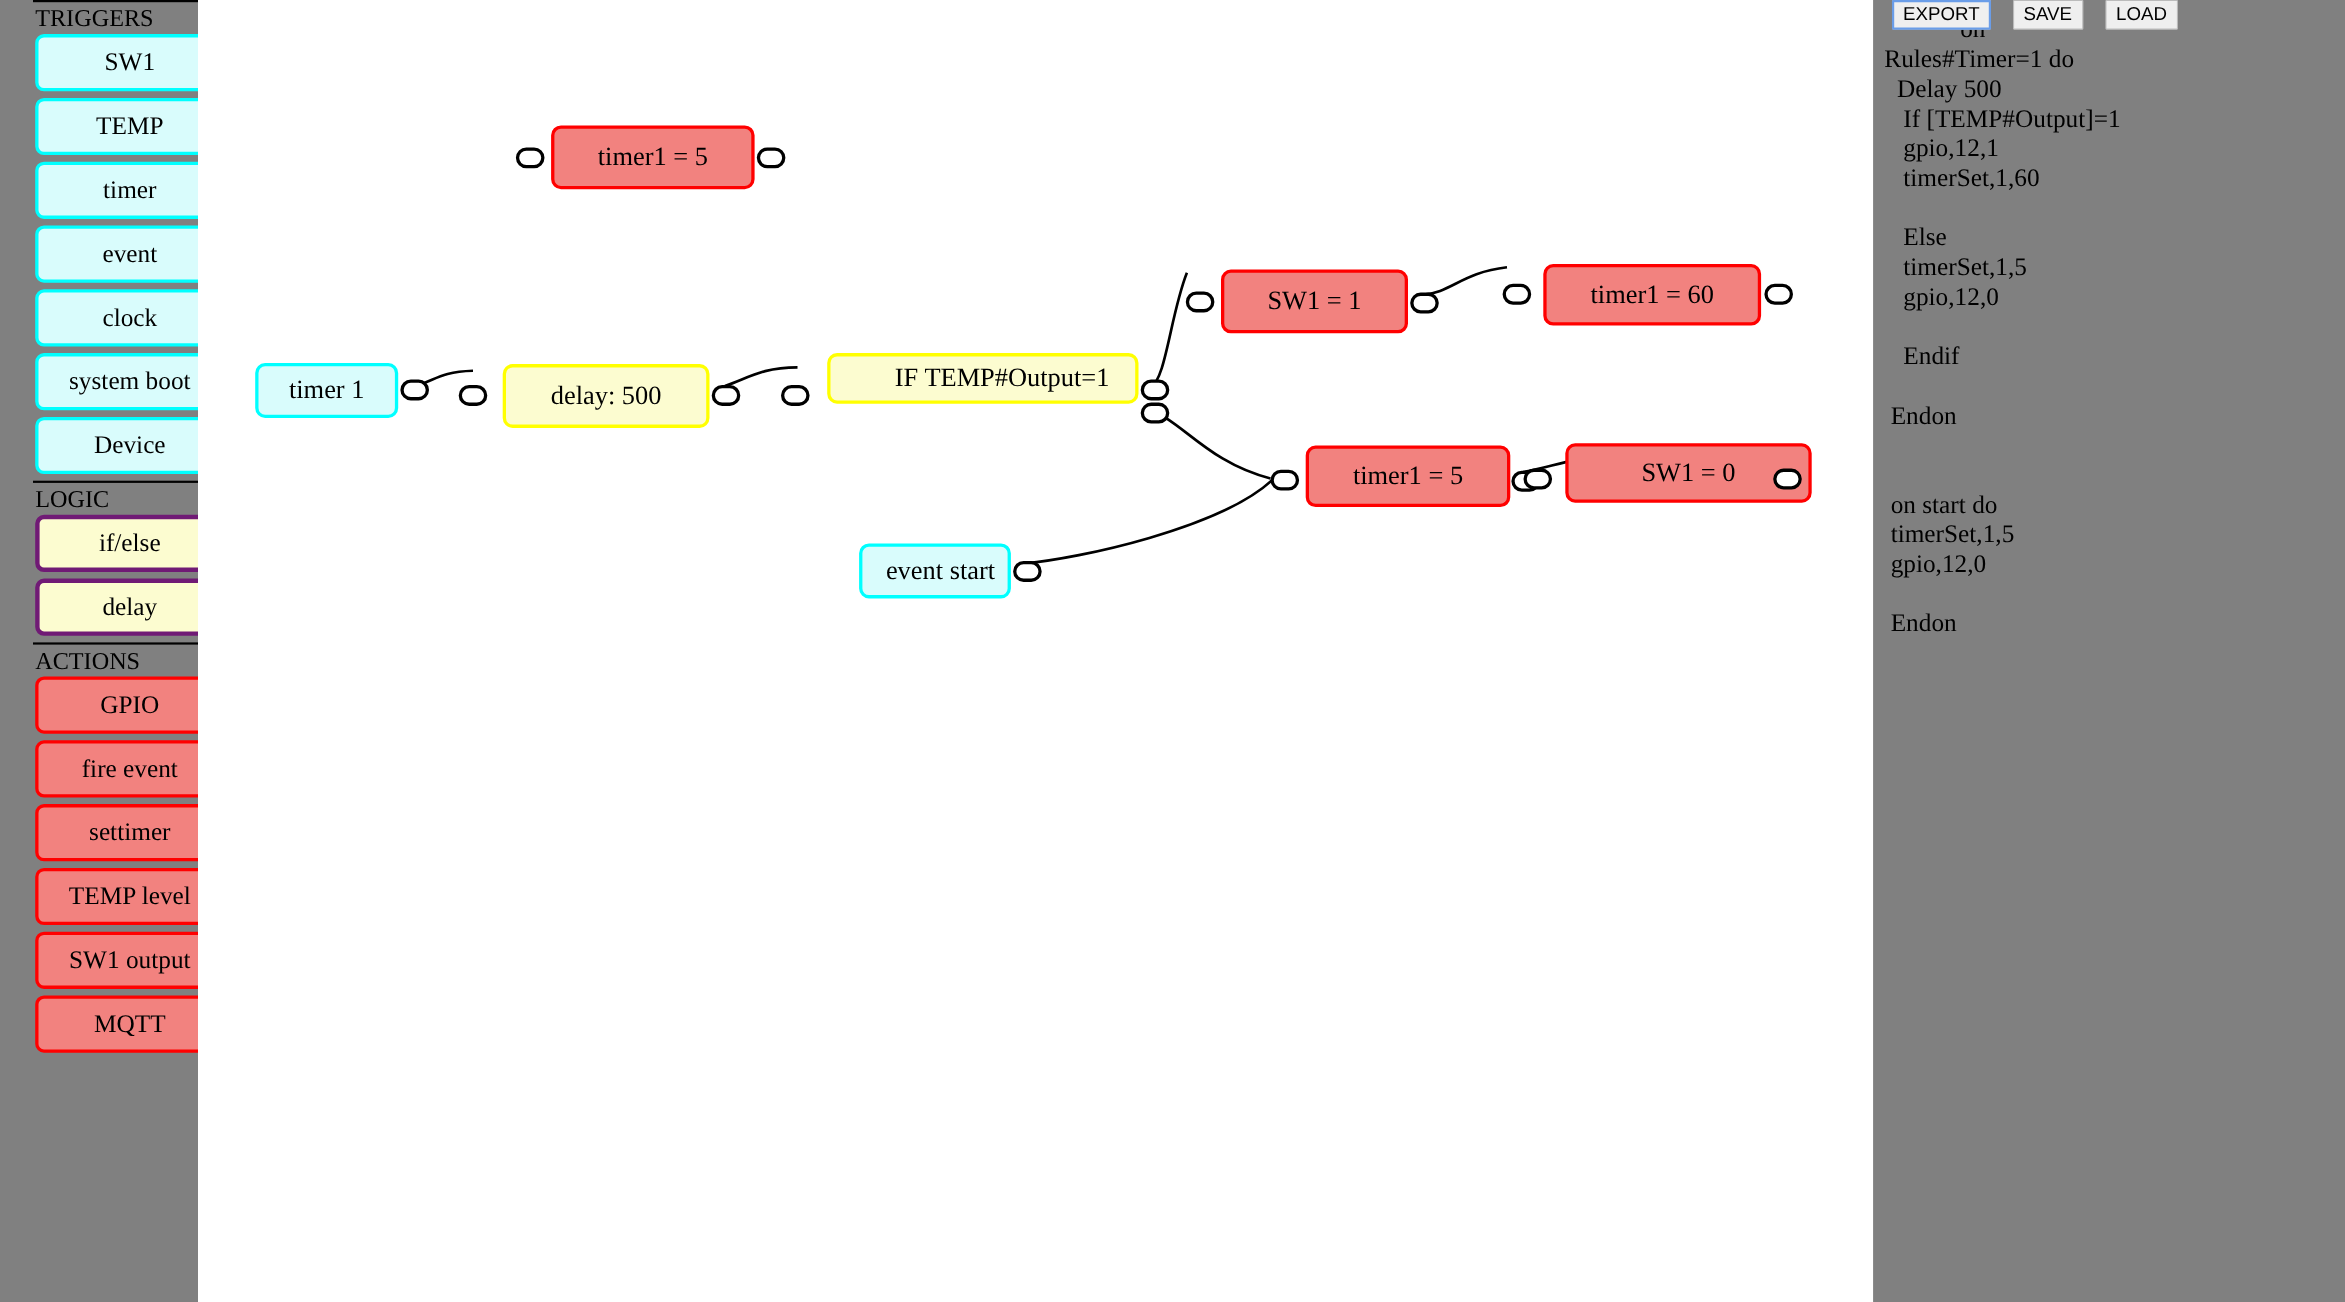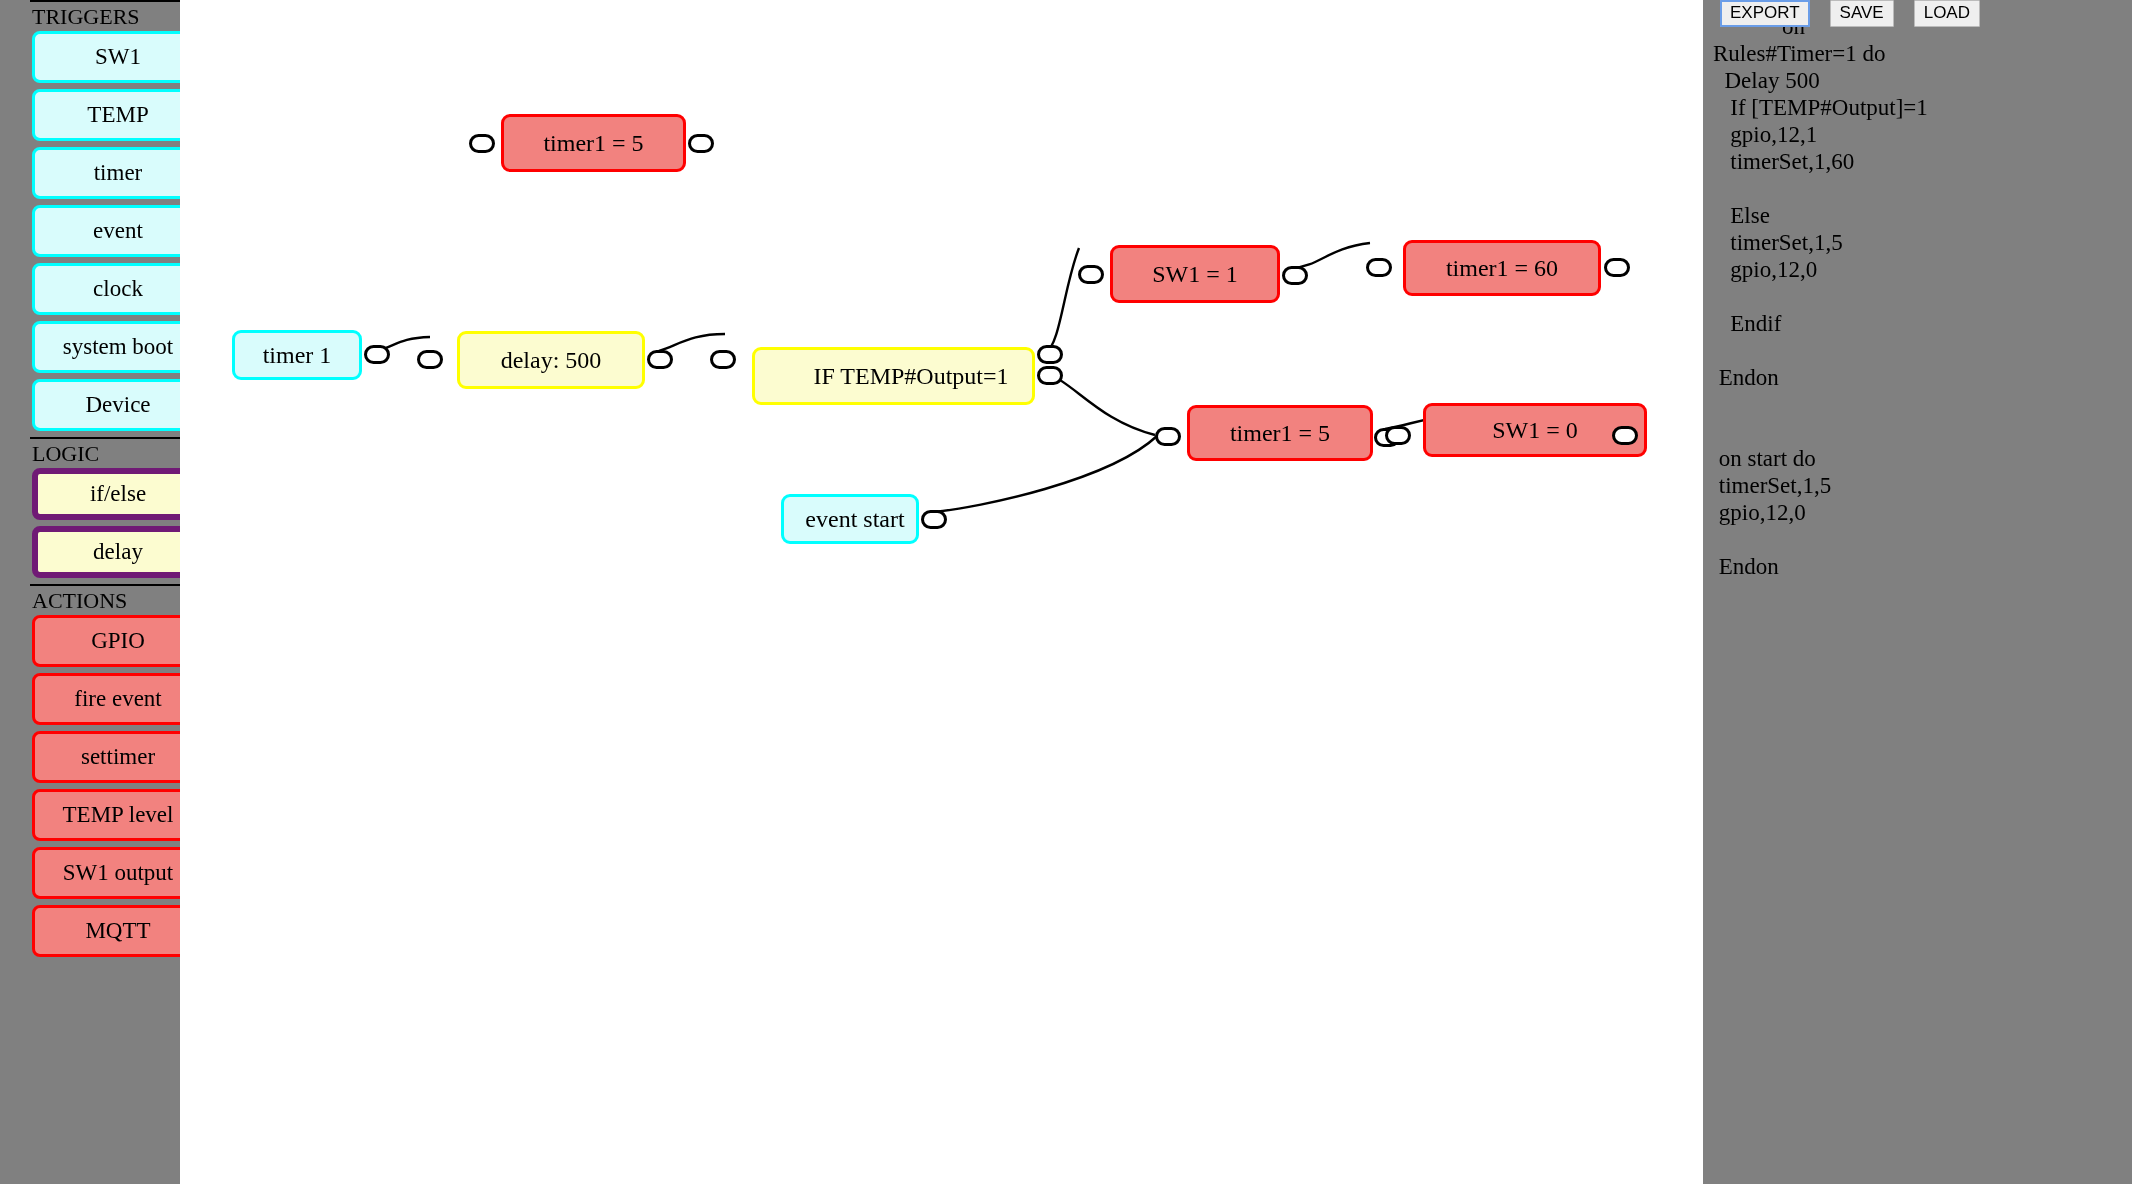--- a/index.html
+++ b/index.html
@@ -47,21 +47,21 @@
     align-items: center;
     justify-content: center;
     font-size: 23px;
     color: #000;
     box-sizing: border-box;
     user-select: none;
     cursor: pointer;
     text-align: center;
   }
   .pi-trigger { background: #d9fcfc; border: 3px solid #00ffff; }
-  .pi-logic   { background: #fcfcd0; border: 6px solid #701a75; }
+  .pi-logic   { background: #fcfcd0; border: 4px solid #701a75; }
   .pi-action  { background: #f2827f; border: 3px solid #ff0000; }
 
   
   #canvas {
     position: absolute;
     left: 180px; top: 0;
     width: 1523px;
     height: 1184px;
     background: #ffffff;
     overflow: hidden;
@@ -193,21 +193,21 @@
         <path d="M 479 351 C 500 344 512 334 545 334" fill="none" stroke="#000000" stroke-width="2.4"></path>
         <path d="M 866 352 C 880 345 884 286 899 248" fill="none" stroke="#000000" stroke-width="2.4"></path>
         <path d="M 866 372 C 896 385 920 421 975 435" fill="none" stroke="#000000" stroke-width="2.4"></path>
         <path d="M 1113 268 C 1140 266 1148 248 1190 243" fill="none" stroke="#000000" stroke-width="2.4"></path>
         <path d="M 1205 429 C 1230 425 1248 416 1285 414" fill="none" stroke="#000000" stroke-width="2.4"></path>
         <path d="M 752 512 C 800 508 930 480 977 436" fill="none" stroke="#000000" stroke-width="2.4"></path>
       </svg>
   <div class="node n-action" style="left: 321px; top: 114px; width: 185px; height: 58px;">timer1 = 5</div>
       <div class="node n-trigger" style="left: 52px; top: 330px; width: 130px; height: 50px;">timer 1</div>
       <div class="node n-logic" style="left: 277px; top: 331px; width: 188px; height: 58px;">delay: 500</div>
-      <div class="node n-logic" style="left: 572px; top: 347px; width: 283px; height: 58px; padding-left: 35px;">IF TEMP#Output=1</div>
+      <div class="node n-logic" style="left: 572px; top: 321px; width: 283px; height: 46px; padding-left: 35px;">IF TEMP#Output=1</div>
       <div class="node n-action" style="left: 930px; top: 245px; width: 170px; height: 58px;">SW1 = 1</div>
       <div class="node n-action" style="left: 1223px; top: 240px; width: 198px; height: 56px;">timer1 = 60</div>
       <div class="node n-action" style="left: 1007px; top: 405px; width: 186px; height: 56px;">timer1 = 5</div>
       <div class="node n-action" style="left: 1243px; top: 403px; width: 224px; height: 54px;">SW1 = 0</div>
       <div class="node n-trigger" style="left: 601px; top: 494px; width: 138px; height: 50px; padding-left: 10px;">event start</div>
       <div class="port" style="left: 289px; top: 134px;"></div>
       <div class="port" style="left: 508px; top: 134px;"></div>
       <div class="port" style="left: 184px; top: 345px;"></div>
       <div class="port" style="left: 237px; top: 350px;"></div>
       <div class="port" style="left: 467px; top: 350px;"></div>

